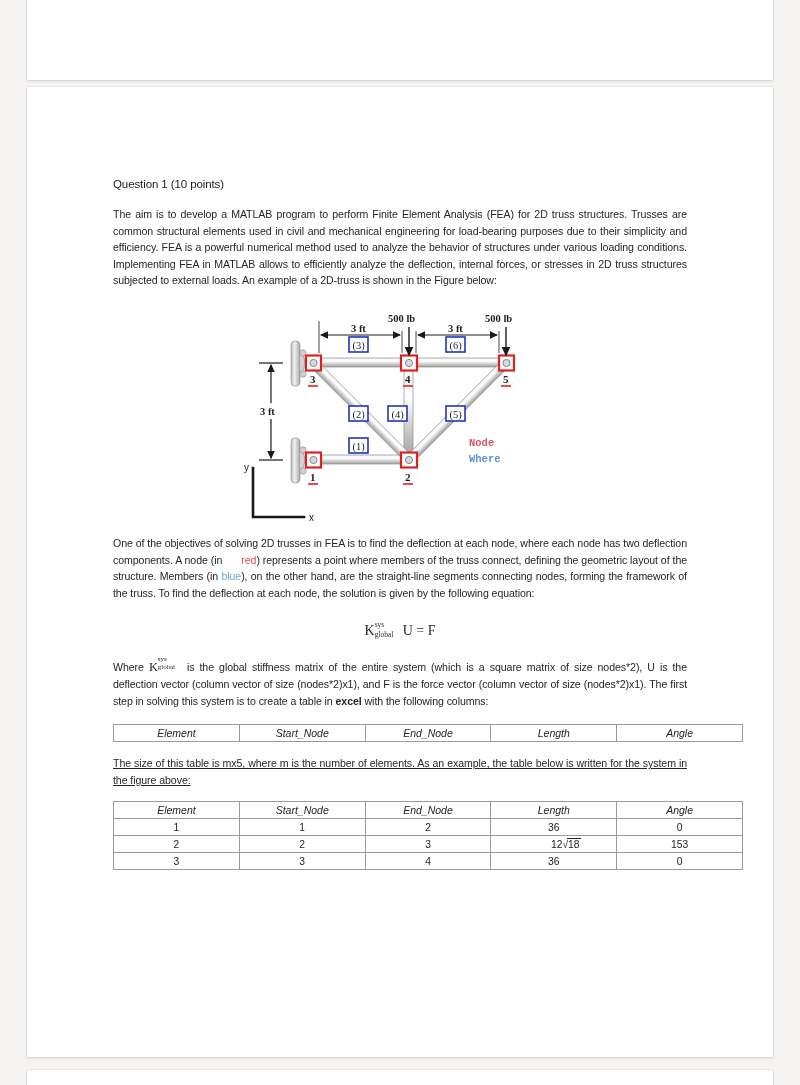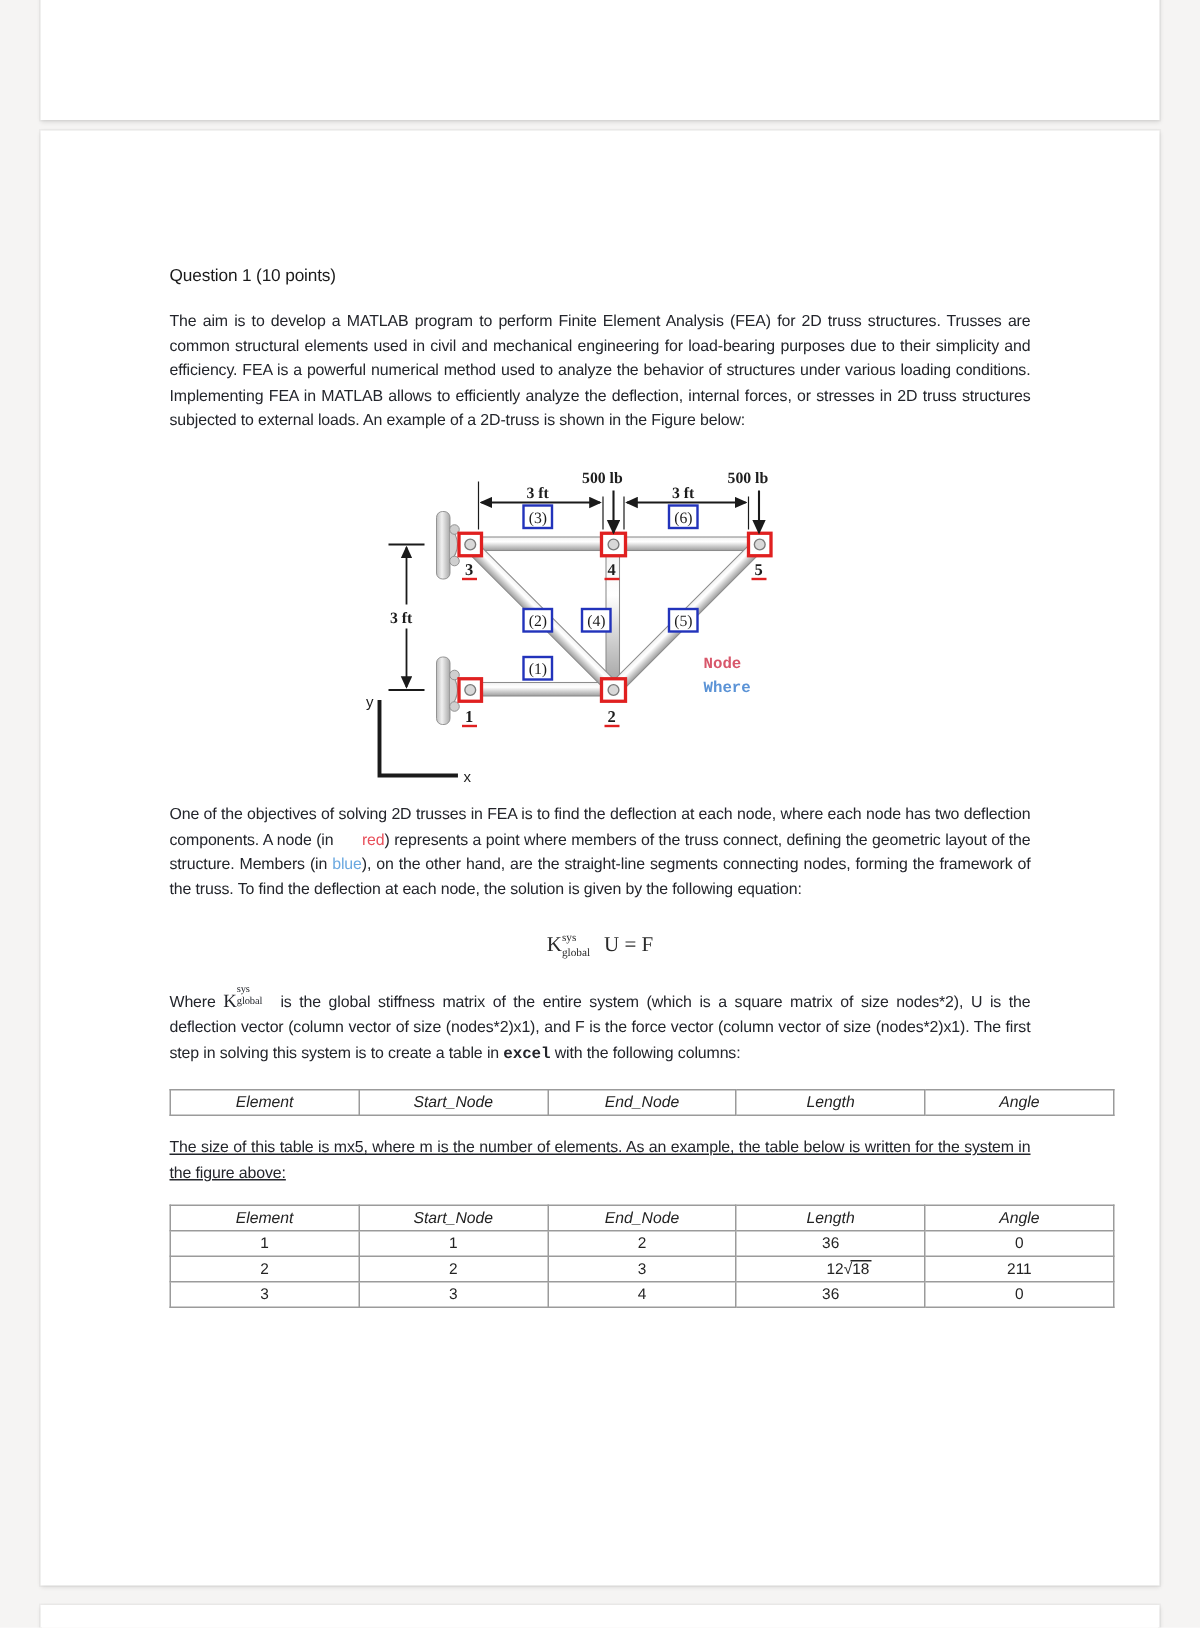--- a/index.html
+++ b/index.html
@@ -54,21 +54,21 @@
     line-height: 16.6px;
     color: #23252b;
     text-align: justify;
     margin: 0;
     letter-spacing: -0.08px;
   }
 
   .w-red  { color: #e8505b; padding-left: 16px; }
   .w-blue { color: #6aa8e0; }
   .ital   { }
-  .bold   { font-weight: bold; font-family: Liberation Mono, monospace; }
+  .bold   { font-weight: bold; }
 
   
   .equation {
     text-align: center;
     margin: 22px 0 20px 0;
     font-family: "Liberation Serif", serif;
     font-size: 14px;
     color: #2a2a2a;
   }
   .ksym { position: relative; display: inline-block; }
@@ -361,21 +361,21 @@
           <td>1</td>
           <td>2</td>
           <td>36</td>
           <td>0</td>
         </tr>
         <tr>
           <td>2</td>
           <td>2</td>
           <td>3</td>
           <td><span class="sqrt-expr"><span>12</span><span>√</span><span class="radicand">18</span></span></td>
-          <td>211</td>
+          <td>153</td>
         </tr>
         <tr>
           <td>3</td>
           <td>3</td>
           <td>4</td>
           <td>36</td>
           <td>0</td>
         </tr>
       </tbody>
         </table>

